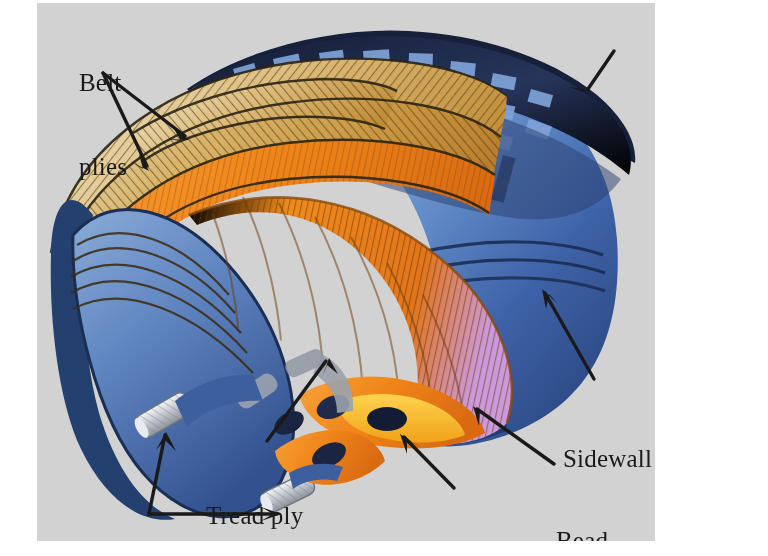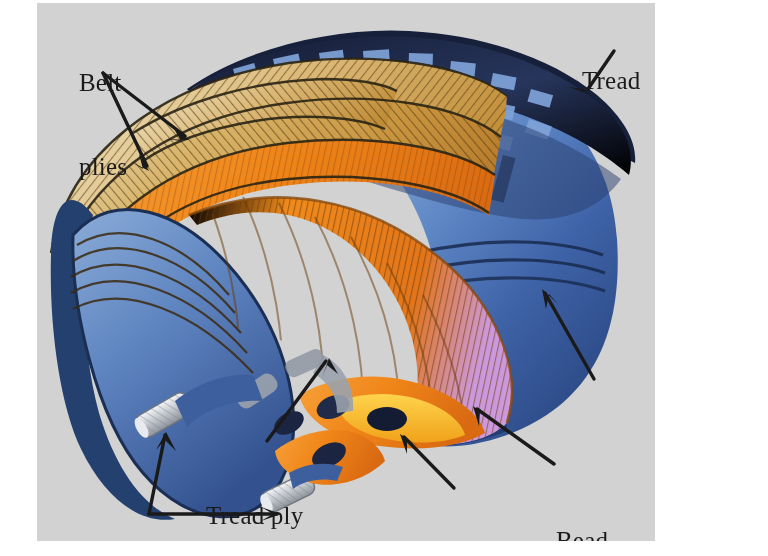--- a/index.html
+++ b/index.html
@@ -248,24 +248,24 @@
         <polygon points="129,429 119,447 128,437 139,448"></polygon>
         <polygon points="244,511 224,504 236,511 224,518"></polygon>
       </g>
     </svg>
 
     <div class="lbl" style="left:42px;top:10px;">
       <div>Belt</div>
       <div>plies</div>
     </div>
 
-    <div class="lbl" style="left:545px;top:8px;">
-      <div>Tread</div>
-    </div>
-
+
+    <div class="lbl" style="left:526px;top:386px;">
+      <div>Sidewall</div>
+    </div>
 
     <div class="lbl" style="left:519px;top:468px;">
       <div>Bead</div>
     </div>
 
     <div class="lbl" style="left:412px;top:491px;">
       
     </div>
 
     <div class="lbl" style="left:169px;top:443px;">

